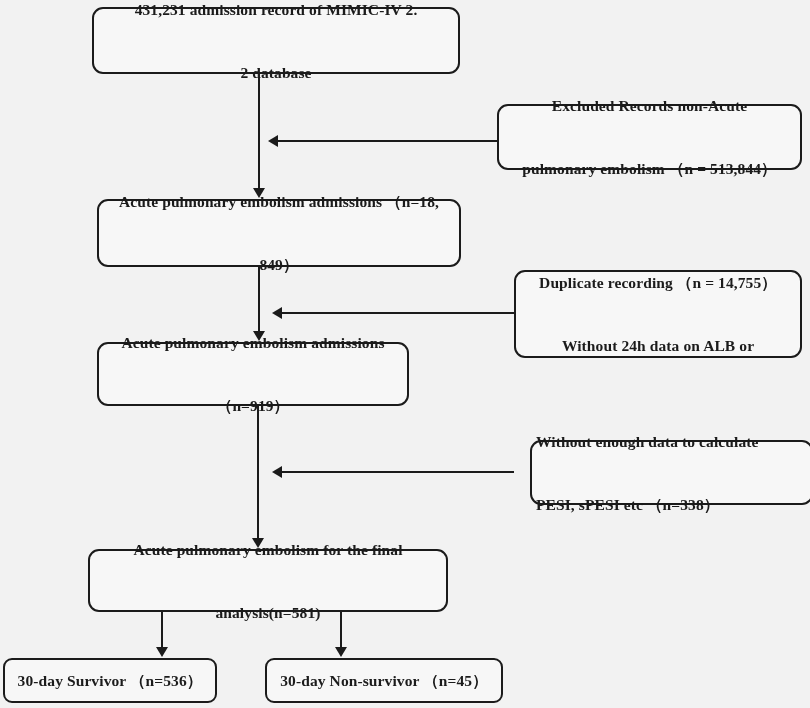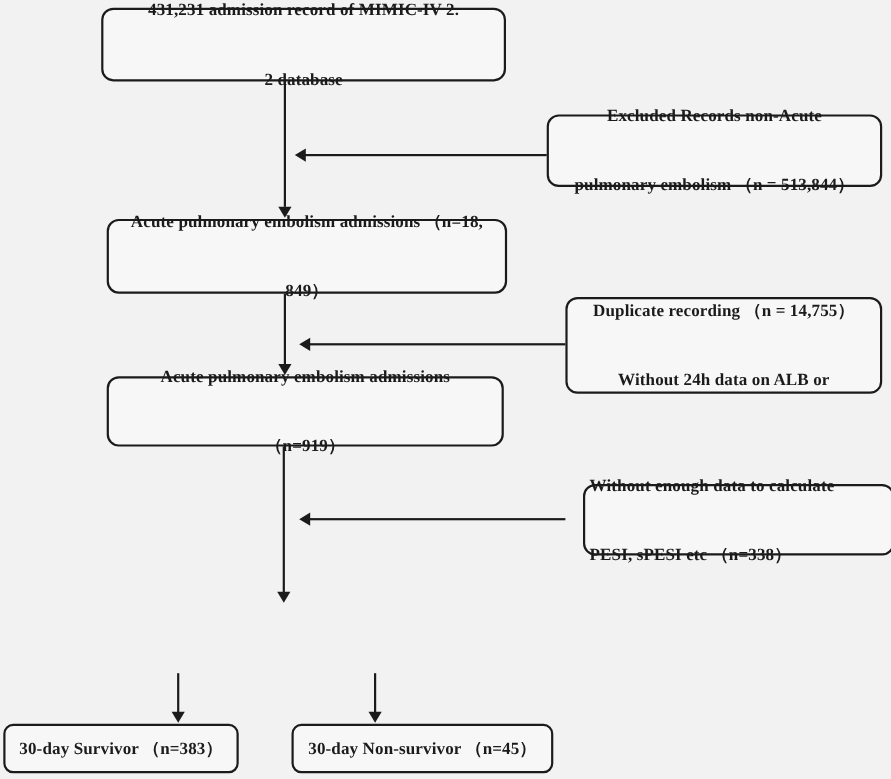--- a/index.html
+++ b/index.html
@@ -99,41 +99,45 @@
   <div class="vline" style="left:258px;top:267px;height:65px;"></div>
   <div class="head-down" style="left:253px;top:331px;"></div>
 
   <div class="box" style="left:514px;top:270px;width:288px;height:88px;align-items:center;">
     <div class="bline">Duplicate recording （n = 14,755）</div>
     <div class="bline">Without 24h data on ALB or</div>
   </div>
   <div class="hline" style="left:281px;top:312px;width:233px;"></div>
   <div class="head-left" style="left:272px;top:307px;"></div>
 
-  <div class="box" style="left:97px;top:342px;width:361px;height:64px;">
+  <div class="box" style="left:97px;top:342px;width:312px;height:64px;">
     <div class="bline">Acute pulmonary embolism admissions</div>
     <div class="bline">（n=919）</div>
   </div>
 
   <div class="vline" style="left:257px;top:406px;height:133px;"></div>
   <div class="head-down" style="left:252px;top:538px;"></div>
 
   <div class="box align-left" style="left:514px;top:440px;width:283px;height:65px;">
     <div class="bline">Without enough data to calculate</div>
     <div class="bline">PESI, sPESI etc （n=338）</div>
   </div>
   <div class="hline" style="left:281px;top:471px;width:233px;"></div>
   <div class="head-left" style="left:272px;top:466px;"></div>
 
+  <div class="box" style="left:88px;top:549px;width:360px;height:63px;">
+    <div class="bline">Acute pulmonary embolism for the final</div>
+    <div class="bline">analysis(n=581)</div>
+  </div>
 
   <div class="vline" style="left:161px;top:612px;height:36px;"></div>
   <div class="head-down" style="left:156px;top:647px;"></div>
   <div class="vline" style="left:340px;top:612px;height:36px;"></div>
   <div class="head-down" style="left:335px;top:647px;"></div>
 
   <div class="box" style="left:3px;top:658px;width:214px;height:45px;border-radius:9px;">
-    <div class="bline">30-day Survivor （n=383）</div>
+    <div class="bline">30-day Survivor （n=536）</div>
   </div>
   <div class="box" style="left:265px;top:658px;width:238px;height:45px;border-radius:9px;">
     <div class="bline">30-day Non-survivor （n=45）</div>
   </div>
 
 </div>
 
 </body></html>

